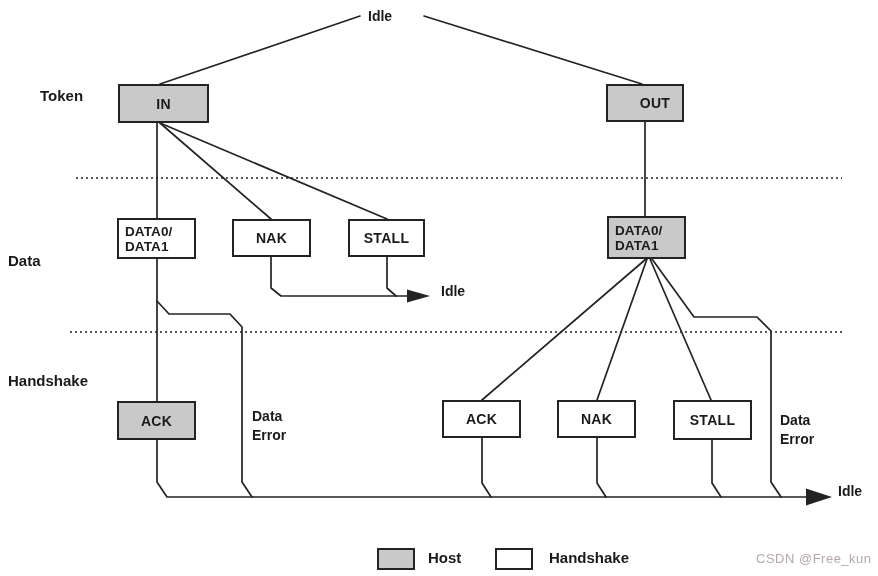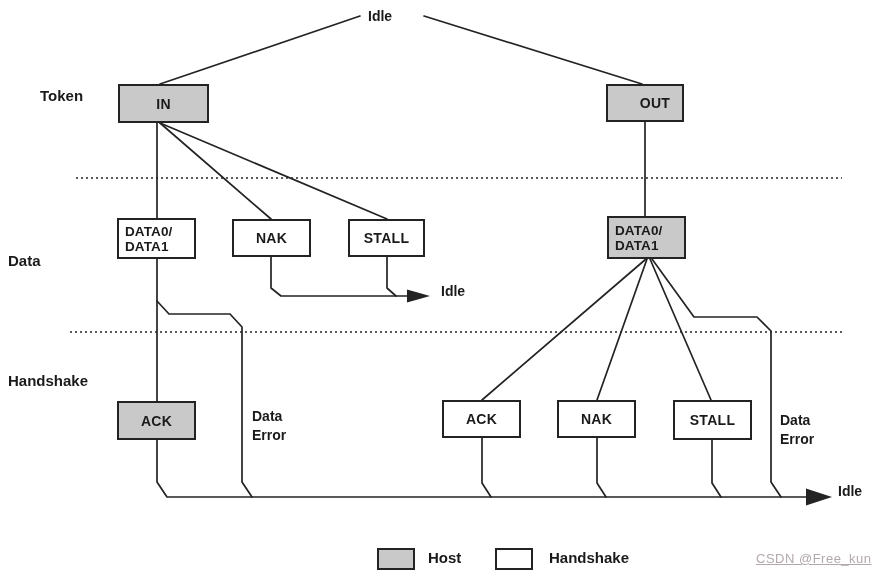--- a/index.html
+++ b/index.html
@@ -74,21 +74,20 @@
   }
   .watermark {
     position: absolute;
     left: 756px;
     top: 551px;
     font-size: 13px;
     font-weight: normal;
     color: var(--watermark);
     letter-spacing: 0.5px;
     white-space: nowrap;
-    text-decoration: underline;
   }
 </style>
 </head>
 <body>
 
 <div class="canvas">
 
   <svg class="wires" width="878" height="576" viewBox="0 0 878 576">
 
     <line class="dotted" x1="76" y1="178" x2="842" y2="178"></line>

